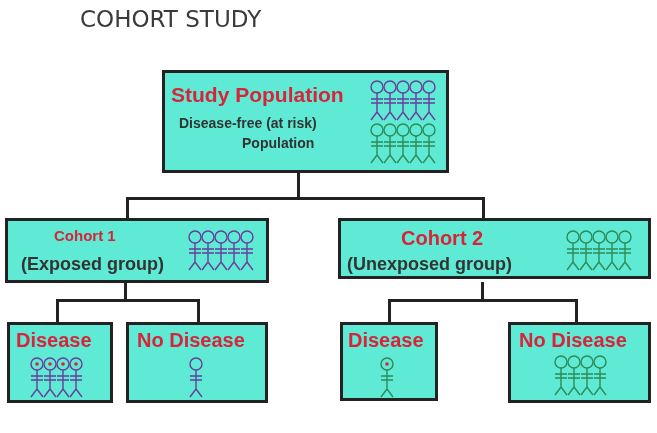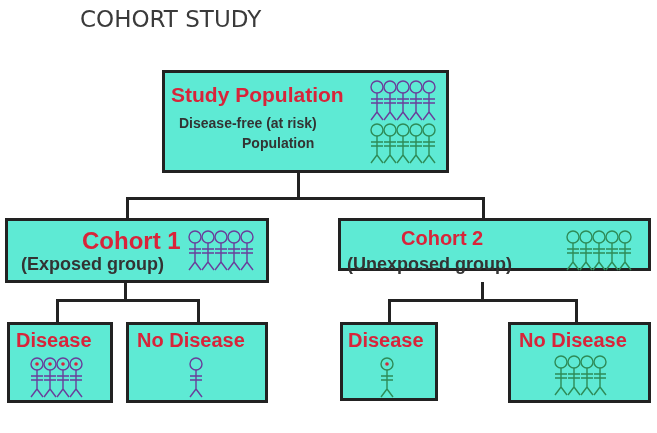--- a/index.html
+++ b/index.html
@@ -68,21 +68,21 @@
       </g>
     </svg>
 </div>
 
 <div class="line" style="left:297px; top:172px; width:3px; height:27px;"></div>
 <div class="line" style="left:126px; top:197px; width:359px; height:3px;"></div>
 <div class="line" style="left:126px; top:197px; width:3px; height:22px;"></div>
 <div class="line" style="left:482px; top:197px; width:3px; height:22px;"></div>
 
 <div class="box" style="left:5px; top:218px; width:264px; height:65px;">
-  <div class="abs red" style="left:46px; top:6px; font-size:24px;margin-left:28px;">Cohort 1</div>
+  <div class="abs red" style="left:46px; top:6px; font-size:15px;">Cohort 1</div>
   <div class="abs gray" style="left:13px; top:33px; font-size:18px;">(Exposed group)</div>
   <svg style="left:180px; top:9px;" width="75" height="48">
       <g stroke="#6a3d9a" fill="none" stroke-width="1.4">
         <circle cx="7" cy="7" r="6"></circle>
         <path d="M7 13 V32 M1 19 H13 M1 23 H13 M7 32 L1 40 M7 32 L13 40"></path>
       </g>
       <g stroke="#6a3d9a" fill="none" stroke-width="1.4">
         <circle cx="20" cy="7" r="6"></circle>
         <path d="M20 13 V32 M14 19 H26 M14 23 H26 M20 32 L14 40 M20 32 L26 40"></path>
       </g>
@@ -94,21 +94,21 @@
         <circle cx="46" cy="7" r="6"></circle>
         <path d="M46 13 V32 M40 19 H52 M40 23 H52 M46 32 L40 40 M46 32 L52 40"></path>
       </g>
       <g stroke="#6a3d9a" fill="none" stroke-width="1.4">
         <circle cx="59" cy="7" r="6"></circle>
         <path d="M59 13 V32 M53 19 H65 M53 23 H65 M59 32 L53 40 M59 32 L65 40"></path>
       </g>
     </svg>
 </div>
 
-<div class="box" style="left:338px; top:218px; width:313px; height:53px;">
+<div class="box" style="left:338px; top:218px; width:313px; height:61px;">
   <div class="abs red" style="left:60px; top:6px; font-size:20px;">Cohort 2</div>
   <div class="abs gray" style="left:6px; top:33px; font-size:18px;text-align:center;">(Unexposed group)</div>
   <svg style="left:225px; top:9px;" width="75" height="48">
       <g stroke="#2e8b57" fill="none" stroke-width="1.4">
         <circle cx="7" cy="7" r="6"></circle>
         <path d="M7 13 V32 M1 19 H13 M1 23 H13 M7 32 L1 40 M7 32 L13 40"></path>
       </g>
       <g stroke="#2e8b57" fill="none" stroke-width="1.4">
         <circle cx="20" cy="7" r="6"></circle>
         <path d="M20 13 V32 M14 19 H26 M14 23 H26 M20 32 L14 40 M20 32 L26 40"></path>

